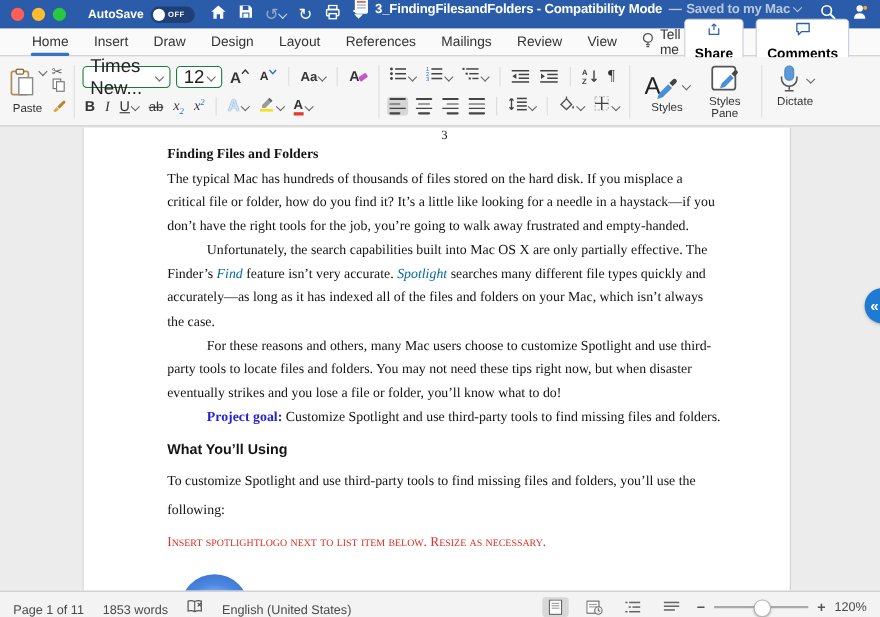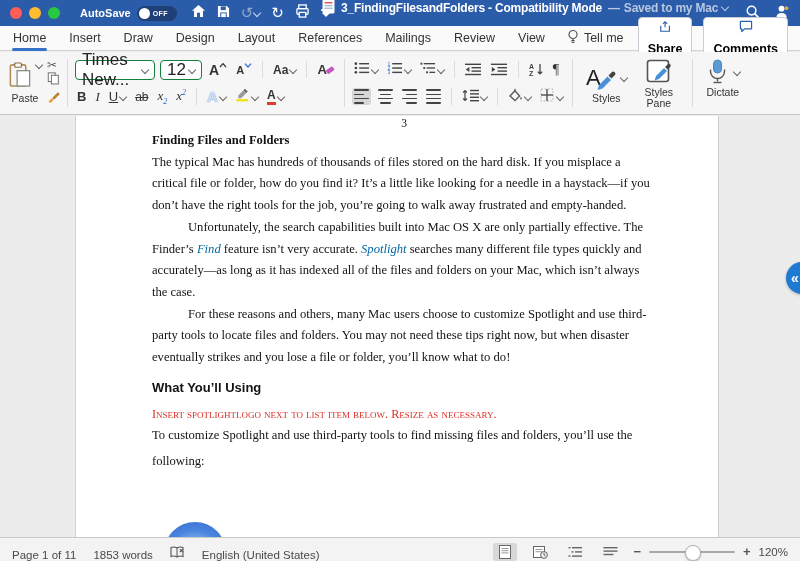--- a/index.html
+++ b/index.html
@@ -23,21 +23,21 @@
   .customize{display:flex;flex-direction:column;align-items:center;gap:2px;}
   .customize .bar{width:10px;height:2px;background:#fff;border-radius:1px;}
   .customize .tri{width:0;height:0;border-left:4px solid transparent;border-right:4px solid transparent;border-top:4px solid #fff;}
   .title-group{position:absolute;left:322px;top:0;height:16px;display:flex;align-items:center;gap:6px;white-space:nowrap;}
   .title-main{color:#fff;font-weight:bold;font-size:12px;letter-spacing:-.2px;}
   .title-status{color:#b9c7e0;font-weight:bold;font-size:12px;letter-spacing:-.2px;display:flex;align-items:center;gap:4px;}
   .chev-dim{display:inline-block;width:5px;height:5px;border-right:1.4px solid #b9c7e0;border-bottom:1.4px solid #b9c7e0;transform:rotate(45deg);margin-top:-3px;}
   .tb-right{margin-left:auto;display:flex;align-items:center;gap:14px;}
 
   
-  .tabrow{position:absolute;top:26px;left:0;right:0;height:25px;background:#fafafa;border-bottom:1px solid #d4d4d4;display:flex;align-items:center;padding:0 12px;box-sizing:border-box;font-size:12.5px;color:#333;text-align:center;}
+  .tabrow{position:absolute;top:26px;left:0;right:0;height:25px;background:#fafafa;border-bottom:1px solid #d4d4d4;display:flex;align-items:center;padding:0 28px;box-sizing:border-box;font-size:12.5px;color:#333;}
   .tabs{display:flex;align-items:center;}
   .tab{margin-right:21px;padding:4px 1px;position:relative;cursor:default;}
   .tab.active::after{content:"";position:absolute;left:0;right:0;bottom:-2px;height:3px;background:#3672c8;border-radius:2px;}
   .tellme{display:flex;align-items:center;gap:5px;color:#333;}
   .tabrow-right{margin-left:auto;display:flex;align-items:center;gap:11px;}
   .pill-btn{display:flex;align-items:center;gap:6px;border:1px solid #c8cdd6;background:#fff;border-radius:4px;padding:2px 9px;color:#000000;font-size:12.5px;font-weight:bold;flex-direction:column;}
 
   
   .ribbon{position:absolute;top:52px;left:0;right:0;height:63px;background:#f6f6f6;border-bottom:1px solid #c6c6c6;display:flex;align-items:stretch;box-sizing:border-box;}
   .vsep{width:1px;background:#dcdcdc;margin:7px 0;}
@@ -539,23 +539,24 @@
 
   <div class="docarea">
     <div class="page">
       <div class="pagecontent">
         <div class="pageheader">3</div>
         <div id="doc-paragraphs">
             <p class="doc h1"><span>Finding Files and Folders</span></p>
             <p class="doc body"><span>The typical Mac has hundreds of thousands of files stored on the hard disk. If you misplace a critical file or folder, how do you find it? It’s a little like looking for a needle in a haystack—if you don’t have the right tools for the job, you’re going to walk away frustrated and empty-handed.</span></p>
             <p class="doc body indent"><span>Unfortunately, the search capabilities built into Mac OS X are only partially effective. The Finder’s </span><span class="blue-italic">Find</span><span> feature isn’t very accurate. </span><span class="blue-italic">Spotlight</span><span> searches many different file types quickly and accurately—as long as it has indexed all of the files and folders on your Mac, which isn’t always the case.</span></p>
             <p class="doc body indent"><span>For these reasons and others, many Mac users choose to customize Spotlight and use third-party tools to locate files and folders. You may not need these tips right now, but when disaster eventually strikes and you lose a file or folder, you’ll know what to do!</span></p>
+            <p class="doc body indent"><span class="blue-bold">Project goal:</span><span> Customize Spotlight and use third-party tools to find missing files and folders.</span></p>
             <p class="doc h2"><span>What You’ll Using</span></p>
+            <p class="doc body-loose"><span>To customize Spotlight and use third-party tools to find missing files and folders, you’ll use the following:</span></p>
             <p class="doc note"><span>Insert spotlightlogo next to list item below. Resize as necessary.</span></p>
-            <p class="doc body-loose"><span>To customize Spotlight and use third-party tools to find missing files and folders, you’ll use the following:</span></p>
           </div>
       </div>
     </div>
     <div class="spotlight-logo"></div>
     <div class="side-btn">
       <span style="margin-right:14px;">«</span>
     </div>
   </div>
 
   <div class="statusbar">

